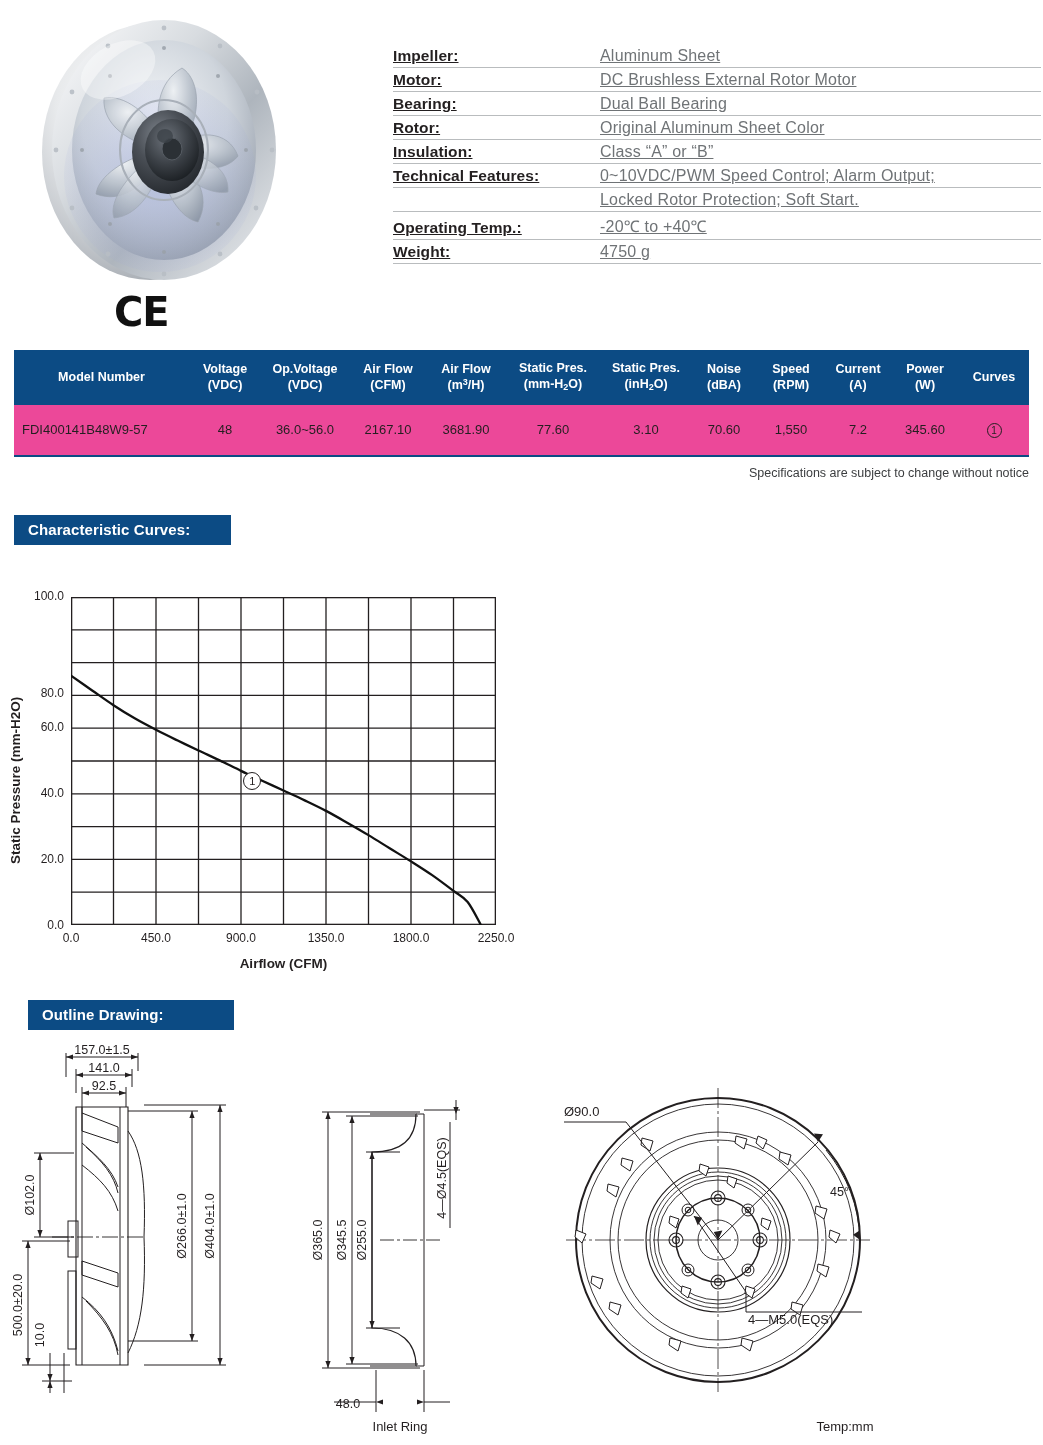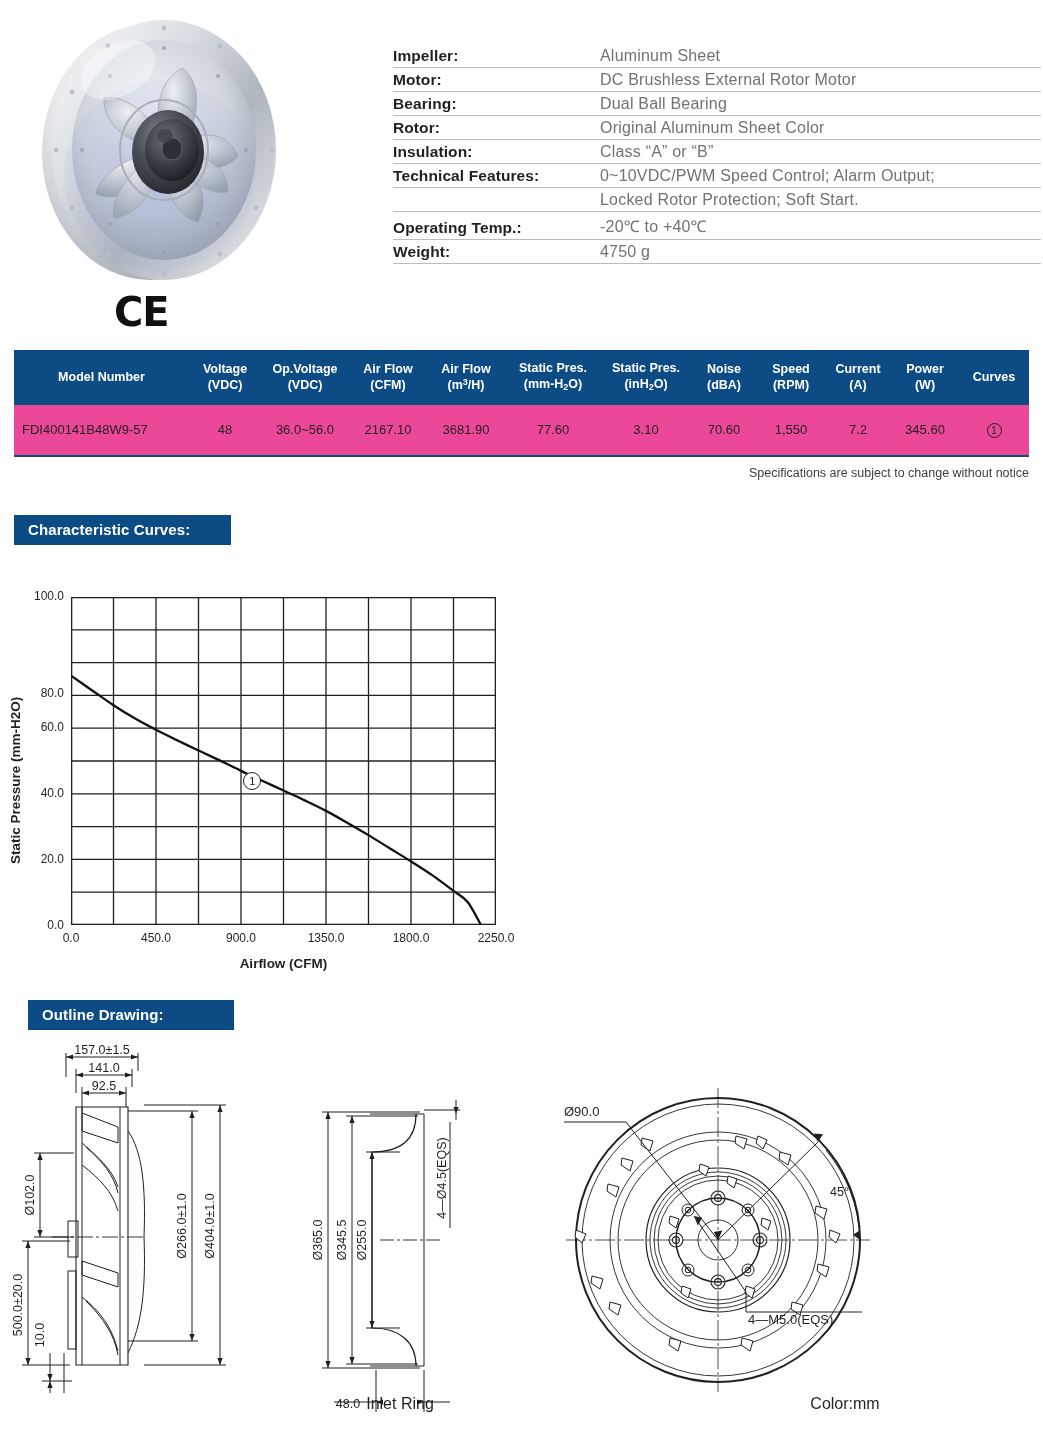--- a/index.html
+++ b/index.html
@@ -19,21 +19,21 @@
   #product-photo-block { position:absolute; left:18px; top:14px; width:280px; height:310px; }
   #fan-photo { position:absolute; left:14px; top:2px; width:248px; height:268px; }
   #fan-photo svg { display:block; }
   #ce-mark { position:absolute; left:96px; top:278px; font-size:40px; line-height:40px;
              font-weight:700; letter-spacing:-1px; color:#111; font-family:"DejaVu Sans", sans-serif; }
 
   
   #specs-table { position:absolute; left:393px; top:44px; width:648px; }
   #specs-table table { border-collapse:collapse; width:100%; }
   #specs-table td { padding:3px 0 2px 0; border-bottom:1px solid #b9bcbe;
-                    vertical-align:bottom; font-size:16px; }
+                    vertical-align:bottom; font-size:16px;text-decoration:underline; }
   #specs-table td.k { width:207px; font-weight:700; color:#231f20; letter-spacing:.1px;
                       font-family:"Liberation Sans", sans-serif; font-size:15.5px; }
   #specs-table td.v { color:#6f7376; font-size:16px; font-family:"Liberation Sans", sans-serif;
                       letter-spacing:.2px; }
   #specs-table tr.cont td.k { border-bottom:1px solid #b9bcbe; }
 
   
   #param-table { position:absolute; left:14px; top:350px; width:1015px; }
   #param-table table { border-collapse:collapse; width:100%; table-layout:fixed; }
   #param-table thead th {
@@ -65,21 +65,21 @@
   #xlabel { position:absolute; left:71px; top:956px; width:425px; text-align:center;
             font-size:13.5px; font-weight:700; color:#231f20; }
   .ytick { position:absolute; width:56px; text-align:right; font-size:12px; color:#231f20; }
   .xtick { position:absolute; width:80px; text-align:center; font-size:12px; color:#231f20; }
   #curve-mark { position:absolute; left:254px; top:772px; width:18px; height:18px;
                 border:1.3px solid #231f20; border-radius:50%; font-size:11px;
                 line-height:16px; text-align:center; background:#fff; }
 
   
   #drawings { position:absolute; left:0; top:1035px; width:1043px; height:400px; }
-  .dwg-caption { position:absolute; font-size:16px; color:#231f20; }
+  .dwg-caption { position:absolute; font-size:13px; color:#231f20;margin-top:24px; }
   #inlet-caption { left:300px; top:1395px; width:200px; text-align:center; }
   #unit-caption  { left:780px; top:1395px; width:130px; text-align:center; }
 </style>
 </head>
 <body>
 
 <div id="top-section">
 
   <div id="product-photo-block">
     <div id="fan-photo">
@@ -571,13 +571,13 @@
       <path d="M296 70 A 150 150 0 0 1 330 160" stroke-width="1"></path>
       <path d="M330 160 l-7.6 -4.2 l6.2 -5.4 z" fill="#231f20" stroke="none" transform="rotate(8 330 160)"></path>
     </g>
     <text x="34" y="36" font-size="13" fill="#231f20" font-family="Liberation Sans, sans-serif">Ø90.0</text>
     <text x="218" y="244" font-size="13" fill="#231f20" font-family="Liberation Sans, sans-serif">4—M5.0(EQS)</text>
     <text x="300" y="116" font-size="12.5" fill="#231f20" font-family="Liberation Sans, sans-serif">45°</text>
   </svg>
 </div>
 
 <div class="dwg-caption" id="inlet-caption">Inlet Ring</div>
-<div class="dwg-caption" id="unit-caption">Color:mm</div>
+<div class="dwg-caption" id="unit-caption">Temp:mm</div>
 
 </body></html>

